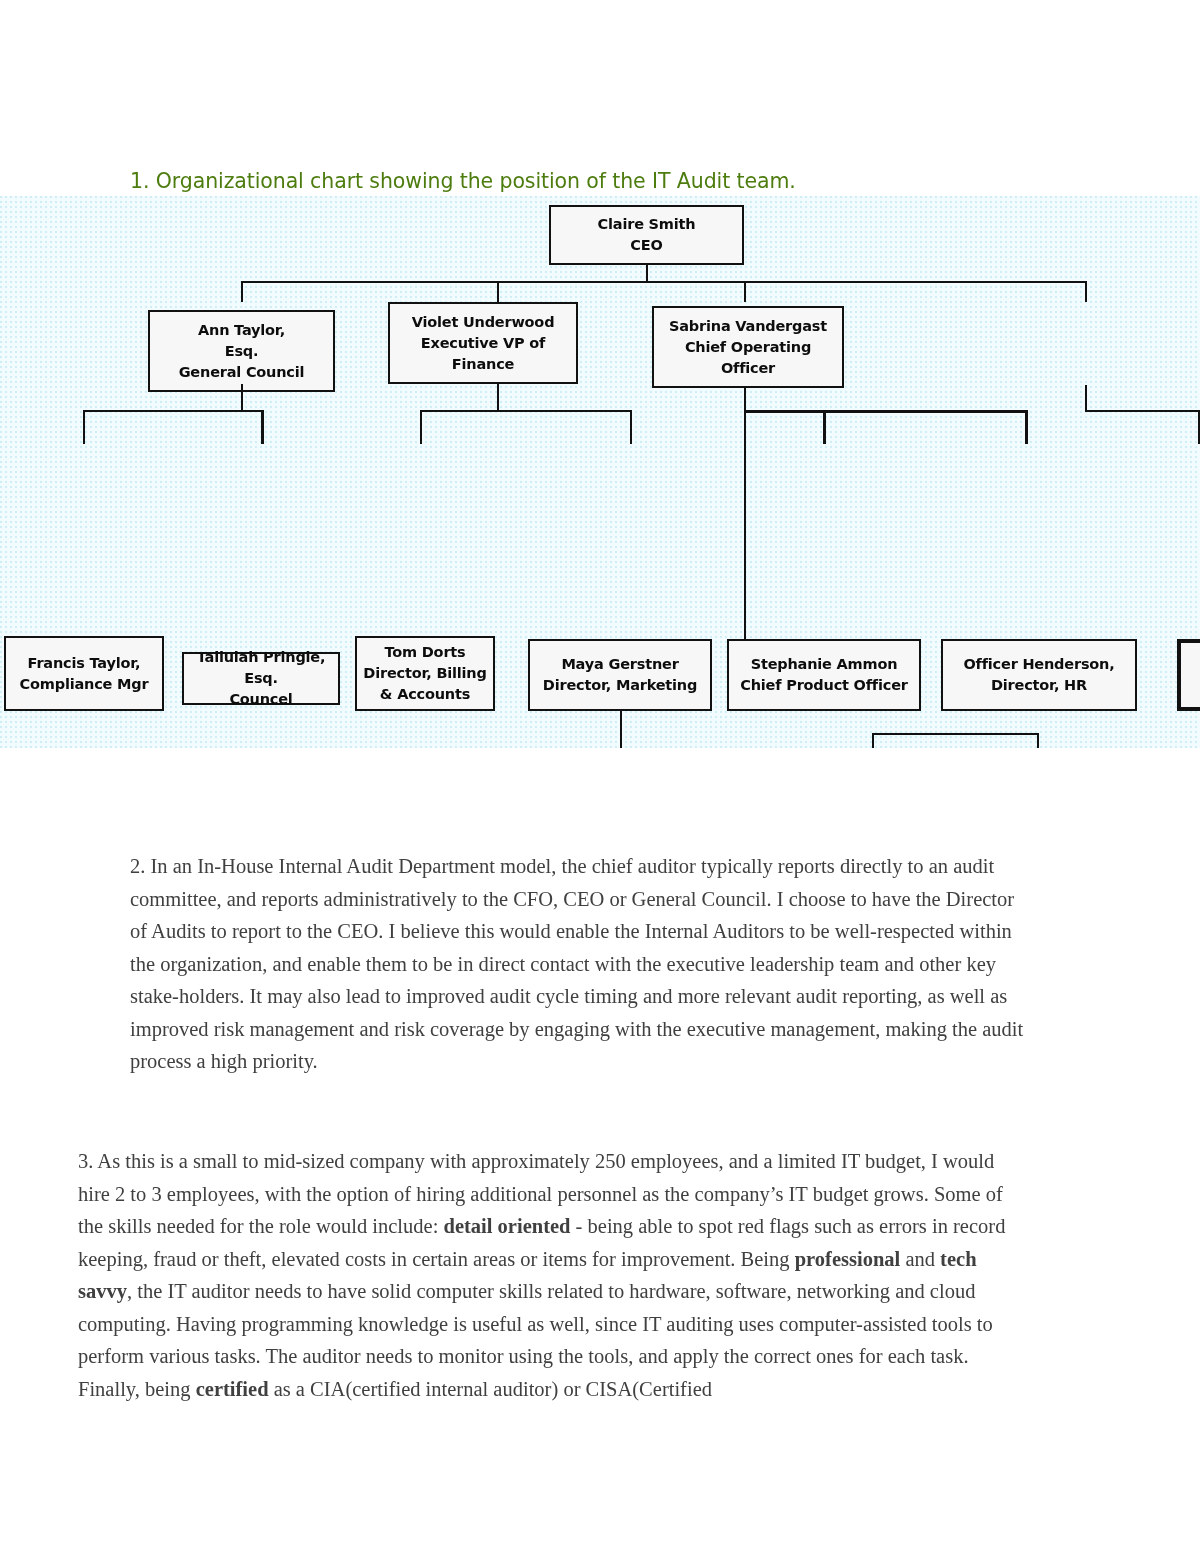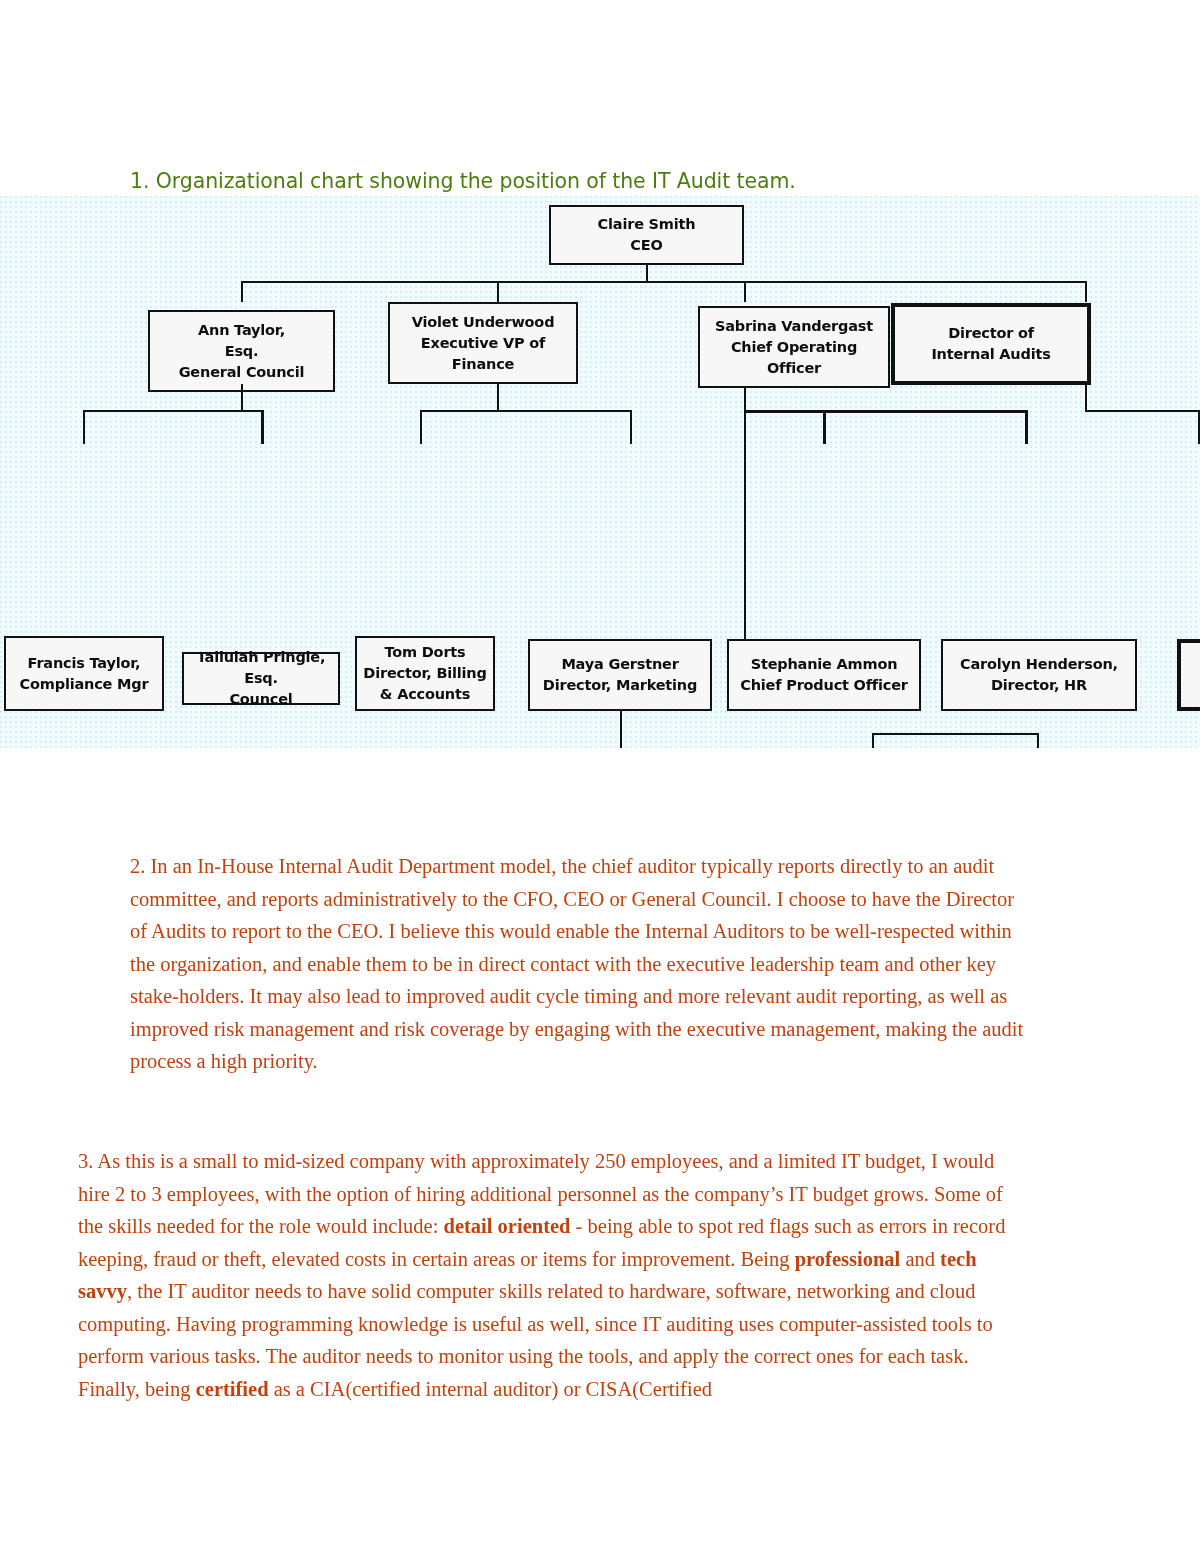--- a/index.html
+++ b/index.html
@@ -83,21 +83,21 @@
   }
   .node .lines { width: 100%; }
   .node .lines span { display: block; }
 
   
   .para {
     position: absolute;
     font-family: "Liberation Serif", serif;
     font-size: 20.5px;
     line-height: 32.5px;
-    color: #c2410c;
+    color: #404040;
     text-align: left;
   }
   .para b { font-weight: bold; }
 
   #para-2 {
     left: 130px;
     top: 850px;
     width: 895px;
   }
   #para-3 {
@@ -137,34 +137,28 @@
     </div>
 
     <div class="node" style="left:388px; top:106px; width:190px; height:82px;">
       <div class="lines">
         <span>Violet Underwood</span>
         <span>Executive VP of</span>
         <span>Finance</span>
       </div>
     </div>
 
-    <div class="node" style="left:652px; top:110px; width:192px; height:82px;margin-left:46px;">
+    <div class="node" style="left:652px; top:110px; width:192px; height:82px;">
       <div class="lines">
         <span>Sabrina Vandergast</span>
         <span>Chief Operating</span>
         <span>Officer</span>
       </div>
     </div>
 
-    <div class="node emph" style="left:891px; top:107px; width:200px; height:82px;">
-      <div class="lines">
-        <span>Director of</span>
-        <span>Internal Audits</span>
-      </div>
-    </div>
 
     <div class="ln v" style="left:241px; top:188px; height:26px;"></div>
     <div class="ln h" style="left:83px; top:214px; width:180px;"></div>
     <div class="ln v" style="left:83px; top:214px; height:34px;"></div>
     <div class="ln thick v" style="left:261px; top:214px; height:34px;"></div>
 
     <div class="ln v" style="left:497px; top:188px; height:26px;"></div>
     <div class="ln h" style="left:420px; top:214px; width:212px;"></div>
     <div class="ln v" style="left:420px; top:214px; height:34px;"></div>
     <div class="ln v" style="left:630px; top:214px; height:34px;"></div>
@@ -211,21 +205,21 @@
 
     <div class="node" style="left:528px; top:443px; width:184px; height:72px;">
       <div class="lines">
         <span>Maya Gerstner</span>
         <span>Director, Marketing</span>
       </div>
     </div>
 
     <div class="node" style="left:941px; top:443px; width:196px; height:72px;">
       <div class="lines">
-        <span>Carolyn Henderson,</span>
+        <span>Officer Henderson,</span>
         <span>Director, HR</span>
       </div>
     </div>
 
     <div class="node emph" style="left:1177px; top:443px; width:60px; height:72px;">
       <div class="lines">
         <span>T</span>
       </div>
     </div>
 

